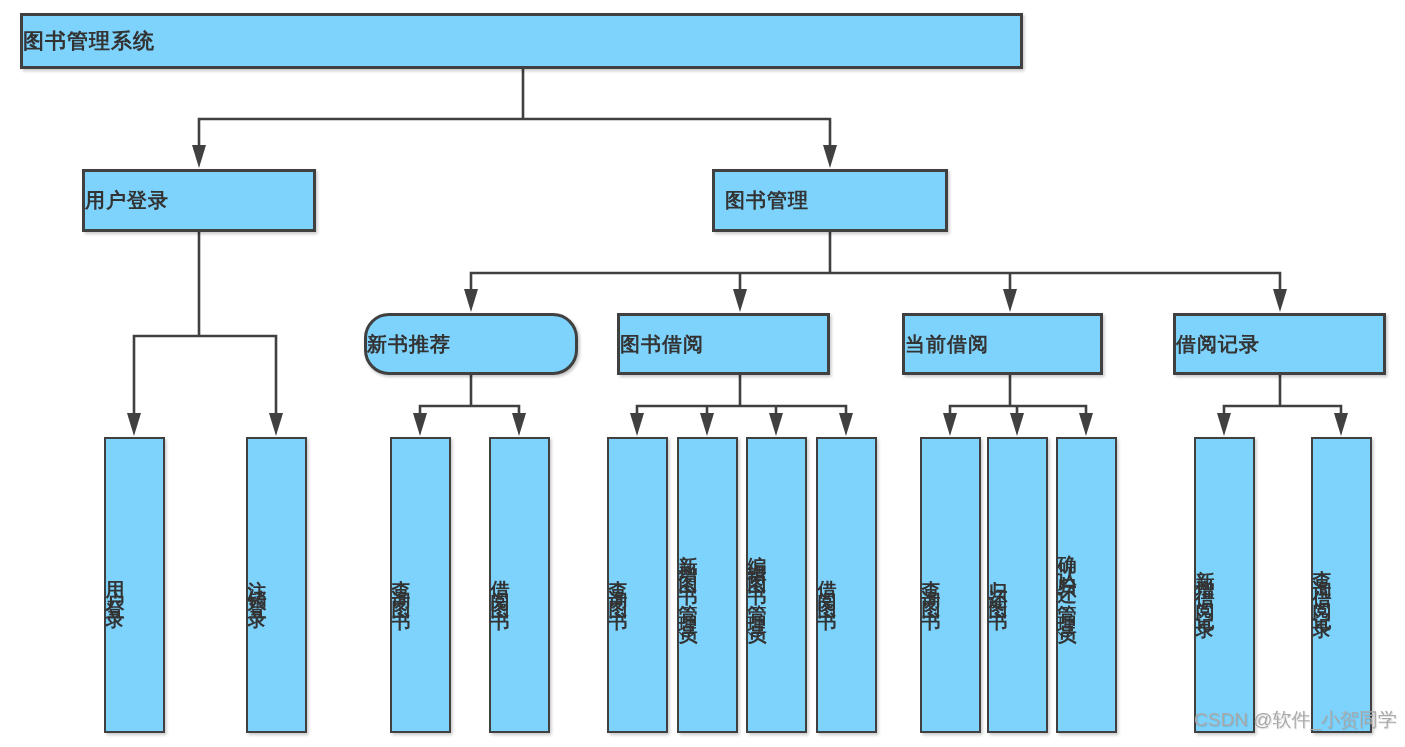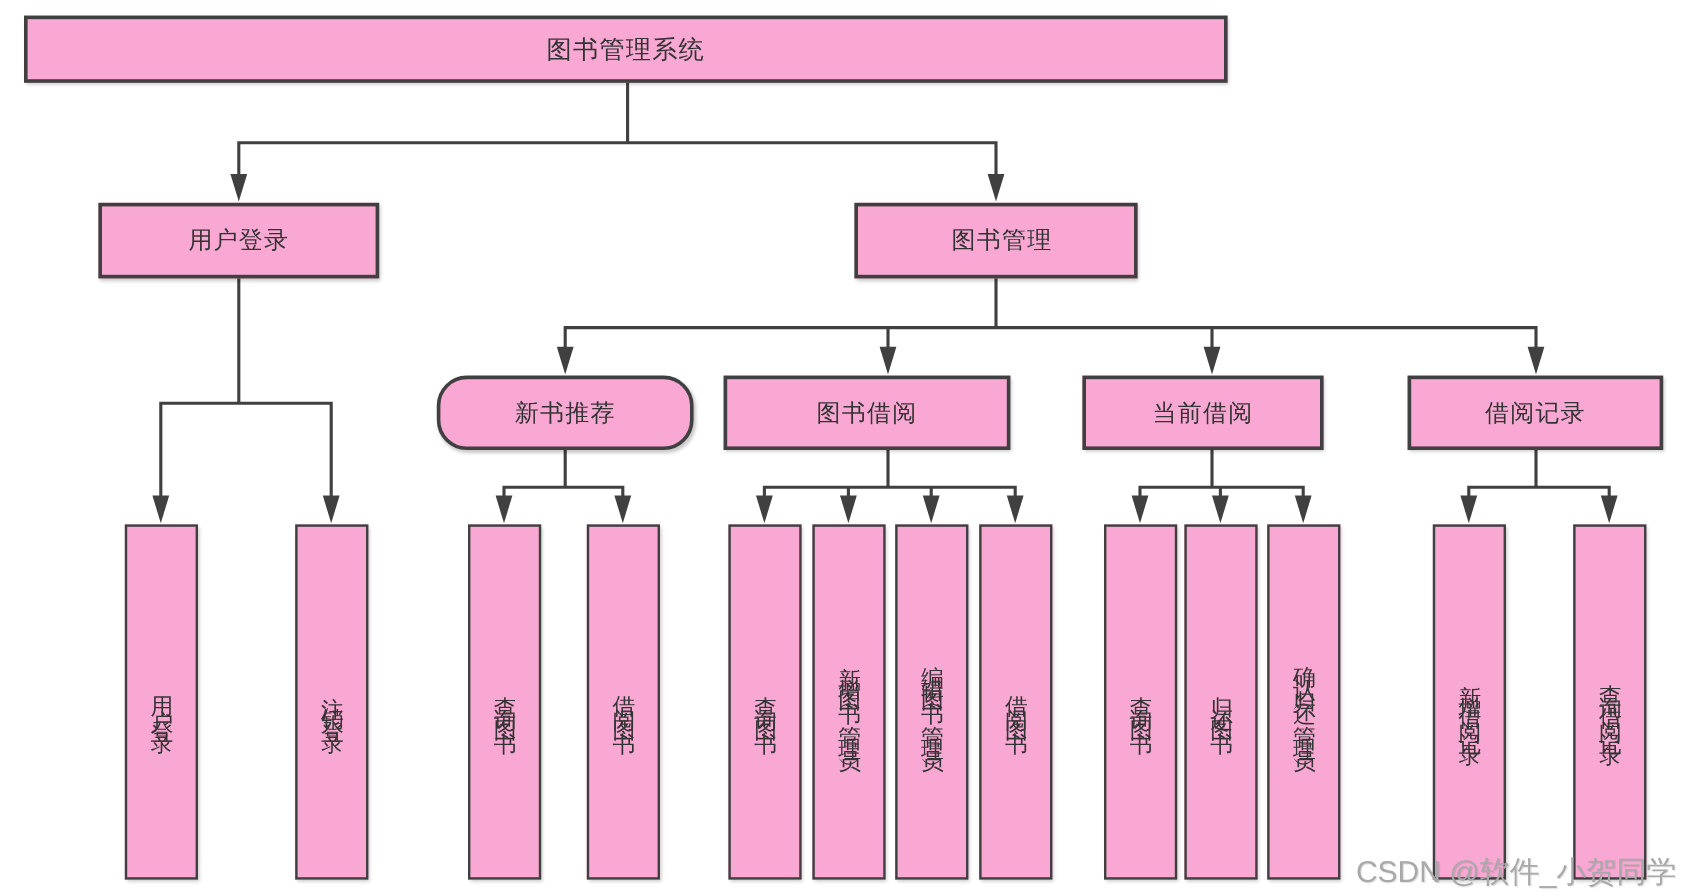--- a/index.html
+++ b/index.html
@@ -33,28 +33,28 @@
     stroke-width: 2.6;
     stroke-linecap: square;
   }
   .wires polygon {
     fill: var(--line);
     stroke: none;
   }
   .box {
     position: absolute;
     box-sizing: border-box;
-    background: #f9a8d4;
+    background: #7dd3fc;
     border: 3px solid var(--line);
     display: flex;
     align-items: center;
-    justify-content: center;
     color: var(--text);
     z-index: 1;
     box-shadow: 1.5px 2px 3px rgba(0,0,0,0.22);
+    font-weight: bold;
   }
   .h-label {
     font-size: 20px;
     letter-spacing: 1px;
     white-space: nowrap;
   }
   .root-box {
     left: 20px; top: 13px; width: 1003px; height: 56px;
   }
   .root-box .h-label { font-size: 21px; }
@@ -70,22 +70,22 @@
     writing-mode: vertical-rl;
     text-orientation: mixed;
     font-size: 19px;
     letter-spacing: 10px;
     line-height: 1;
     color: var(--text);
   }
   .watermark {
     position: absolute;
     right: 8px;
-    bottom: 4px;
-    font-size: 25px;
+    bottom: 14px;
+    font-size: 19px;
     color: var(--wm);
     z-index: 2;
     white-space: nowrap;
     text-shadow: 1px 1px 1px rgba(0,0,0,0.12);
     text-align: center;
   }
 </style>
 </head>
 <body>
 
@@ -137,21 +137,21 @@
   <div class="box lvl2" style="left:82px;width:234px;">
     <span class="h-label">用户登录</span>
   </div>
   <div class="box lvl2" style="left:712px;width:236px;padding-left:10px;">
     <span class="h-label">图书管理</span>
   </div>
 
   <div class="box lvl3" style="left:364px;width:214px;border-radius:25px;">
     <span class="h-label">新书推荐</span>
   </div>
-  <div class="box lvl3" style="left:603px;width:239px;">
+  <div class="box lvl3" style="left:617px;width:213px;">
     <span class="h-label">图书借阅</span>
   </div>
   <div class="box lvl3" style="left:902px;width:201px;">
     <span class="h-label">当前借阅</span>
   </div>
   <div class="box lvl3" style="left:1173px;width:213px;">
     <span class="h-label">借阅记录</span>
   </div>
 
   <div class="box leaf" style="left:104px;">

